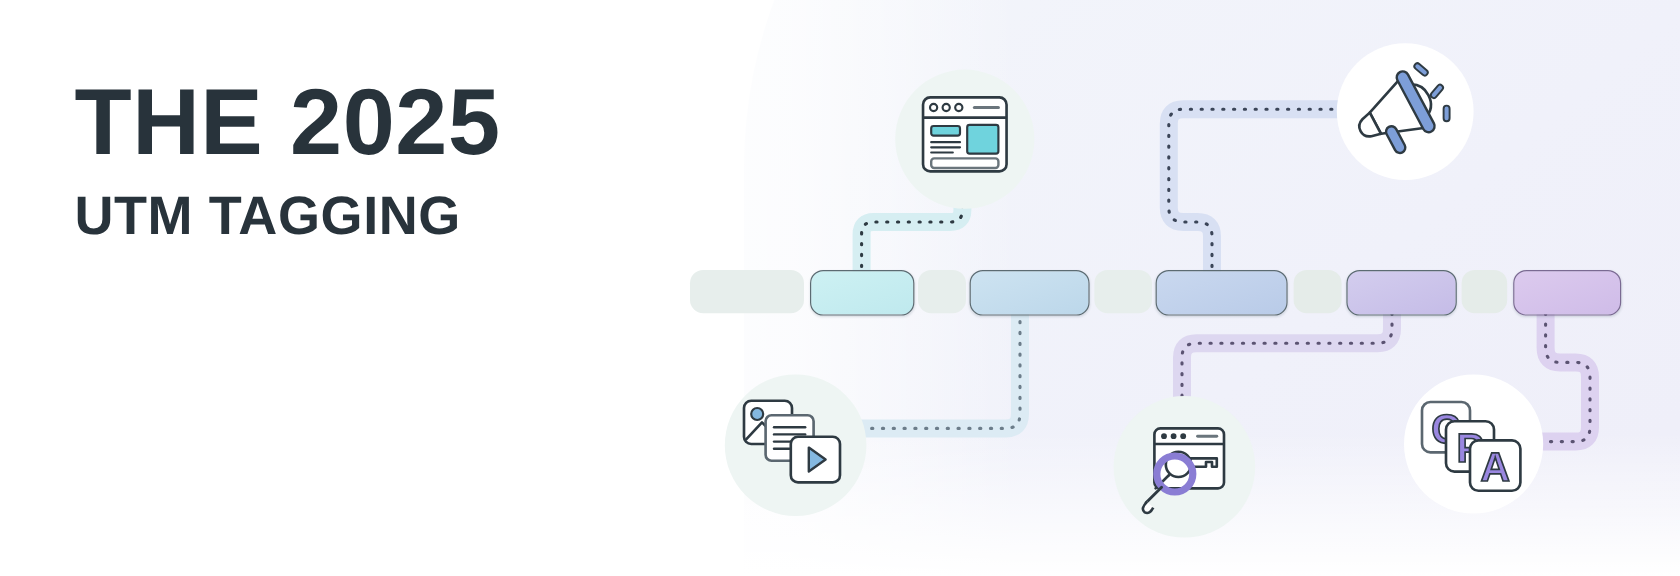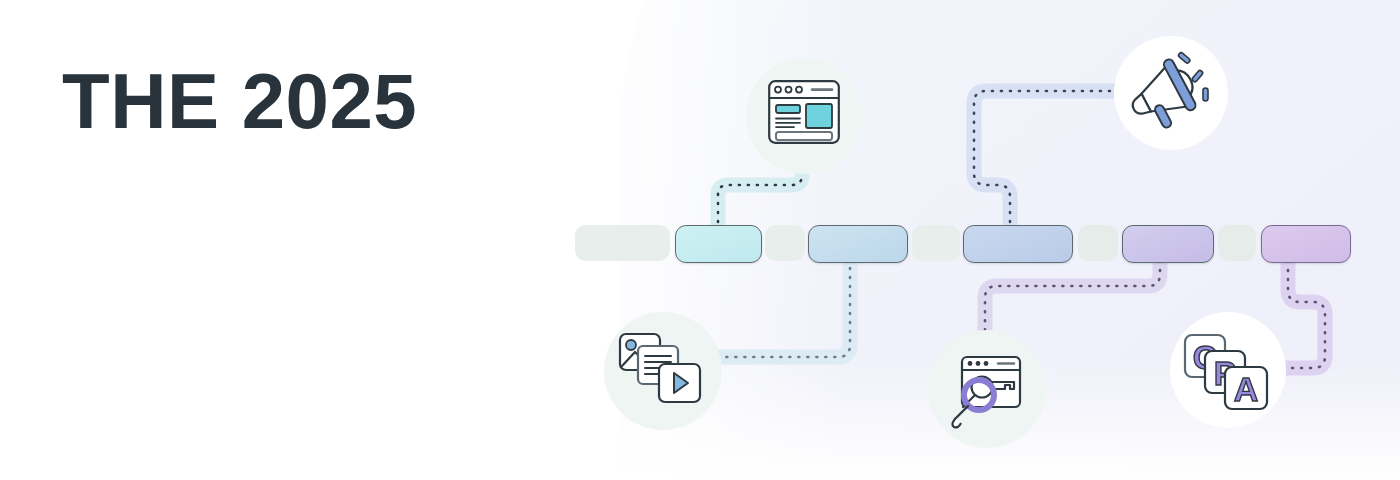--- a/index.html
+++ b/index.html
@@ -69,20 +69,21 @@
 
 <div class="stage">
 
   <div class="bg-base"></div>
   <div class="bg-diag"></div>
   <div class="bg-fade-left"></div>
   <div class="bg-fade-bottom"></div>
 
   <div class="headline">
     <div class="hl-1">THE 2025</div>
+    <div class="hl-2">UTM TAGGING</div>
   </div>
 
   <svg class="band" style="left:670px;top:100px;" width="180" height="140" viewBox="0 0 180 140">
     <path d="M 48 140 L 48 95 Q 48 85 58 85 L 122 85 Q 132 85 132 75 L 132 20" fill="none" stroke="#d6eef2" stroke-width="15" stroke-linecap="round" stroke-linejoin="round"></path>
     <path d="M 48 140 L 48 95 Q 48 85 58 85 L 122 85 Q 132 85 132 75 L 132 20" fill="none" stroke="#2e3a42" stroke-width="2.6" stroke-linecap="round" stroke-dasharray="1 8"></path>
   </svg>
 
   <svg class="band" style="left:660px;top:250px;" width="230" height="130" viewBox="0 0 230 130">
     <path d="M 190 0 L 190 95 Q 190 107 178 107 L 40 107" fill="none" stroke="#dcebf4" stroke-width="15" stroke-linecap="round" stroke-linejoin="round"></path>
     <path d="M 190 0 L 190 95 Q 190 107 178 107 L 40 107" fill="none" stroke="#6c7d8a" stroke-width="2.6" stroke-linecap="round" stroke-dasharray="1 8"></path>

